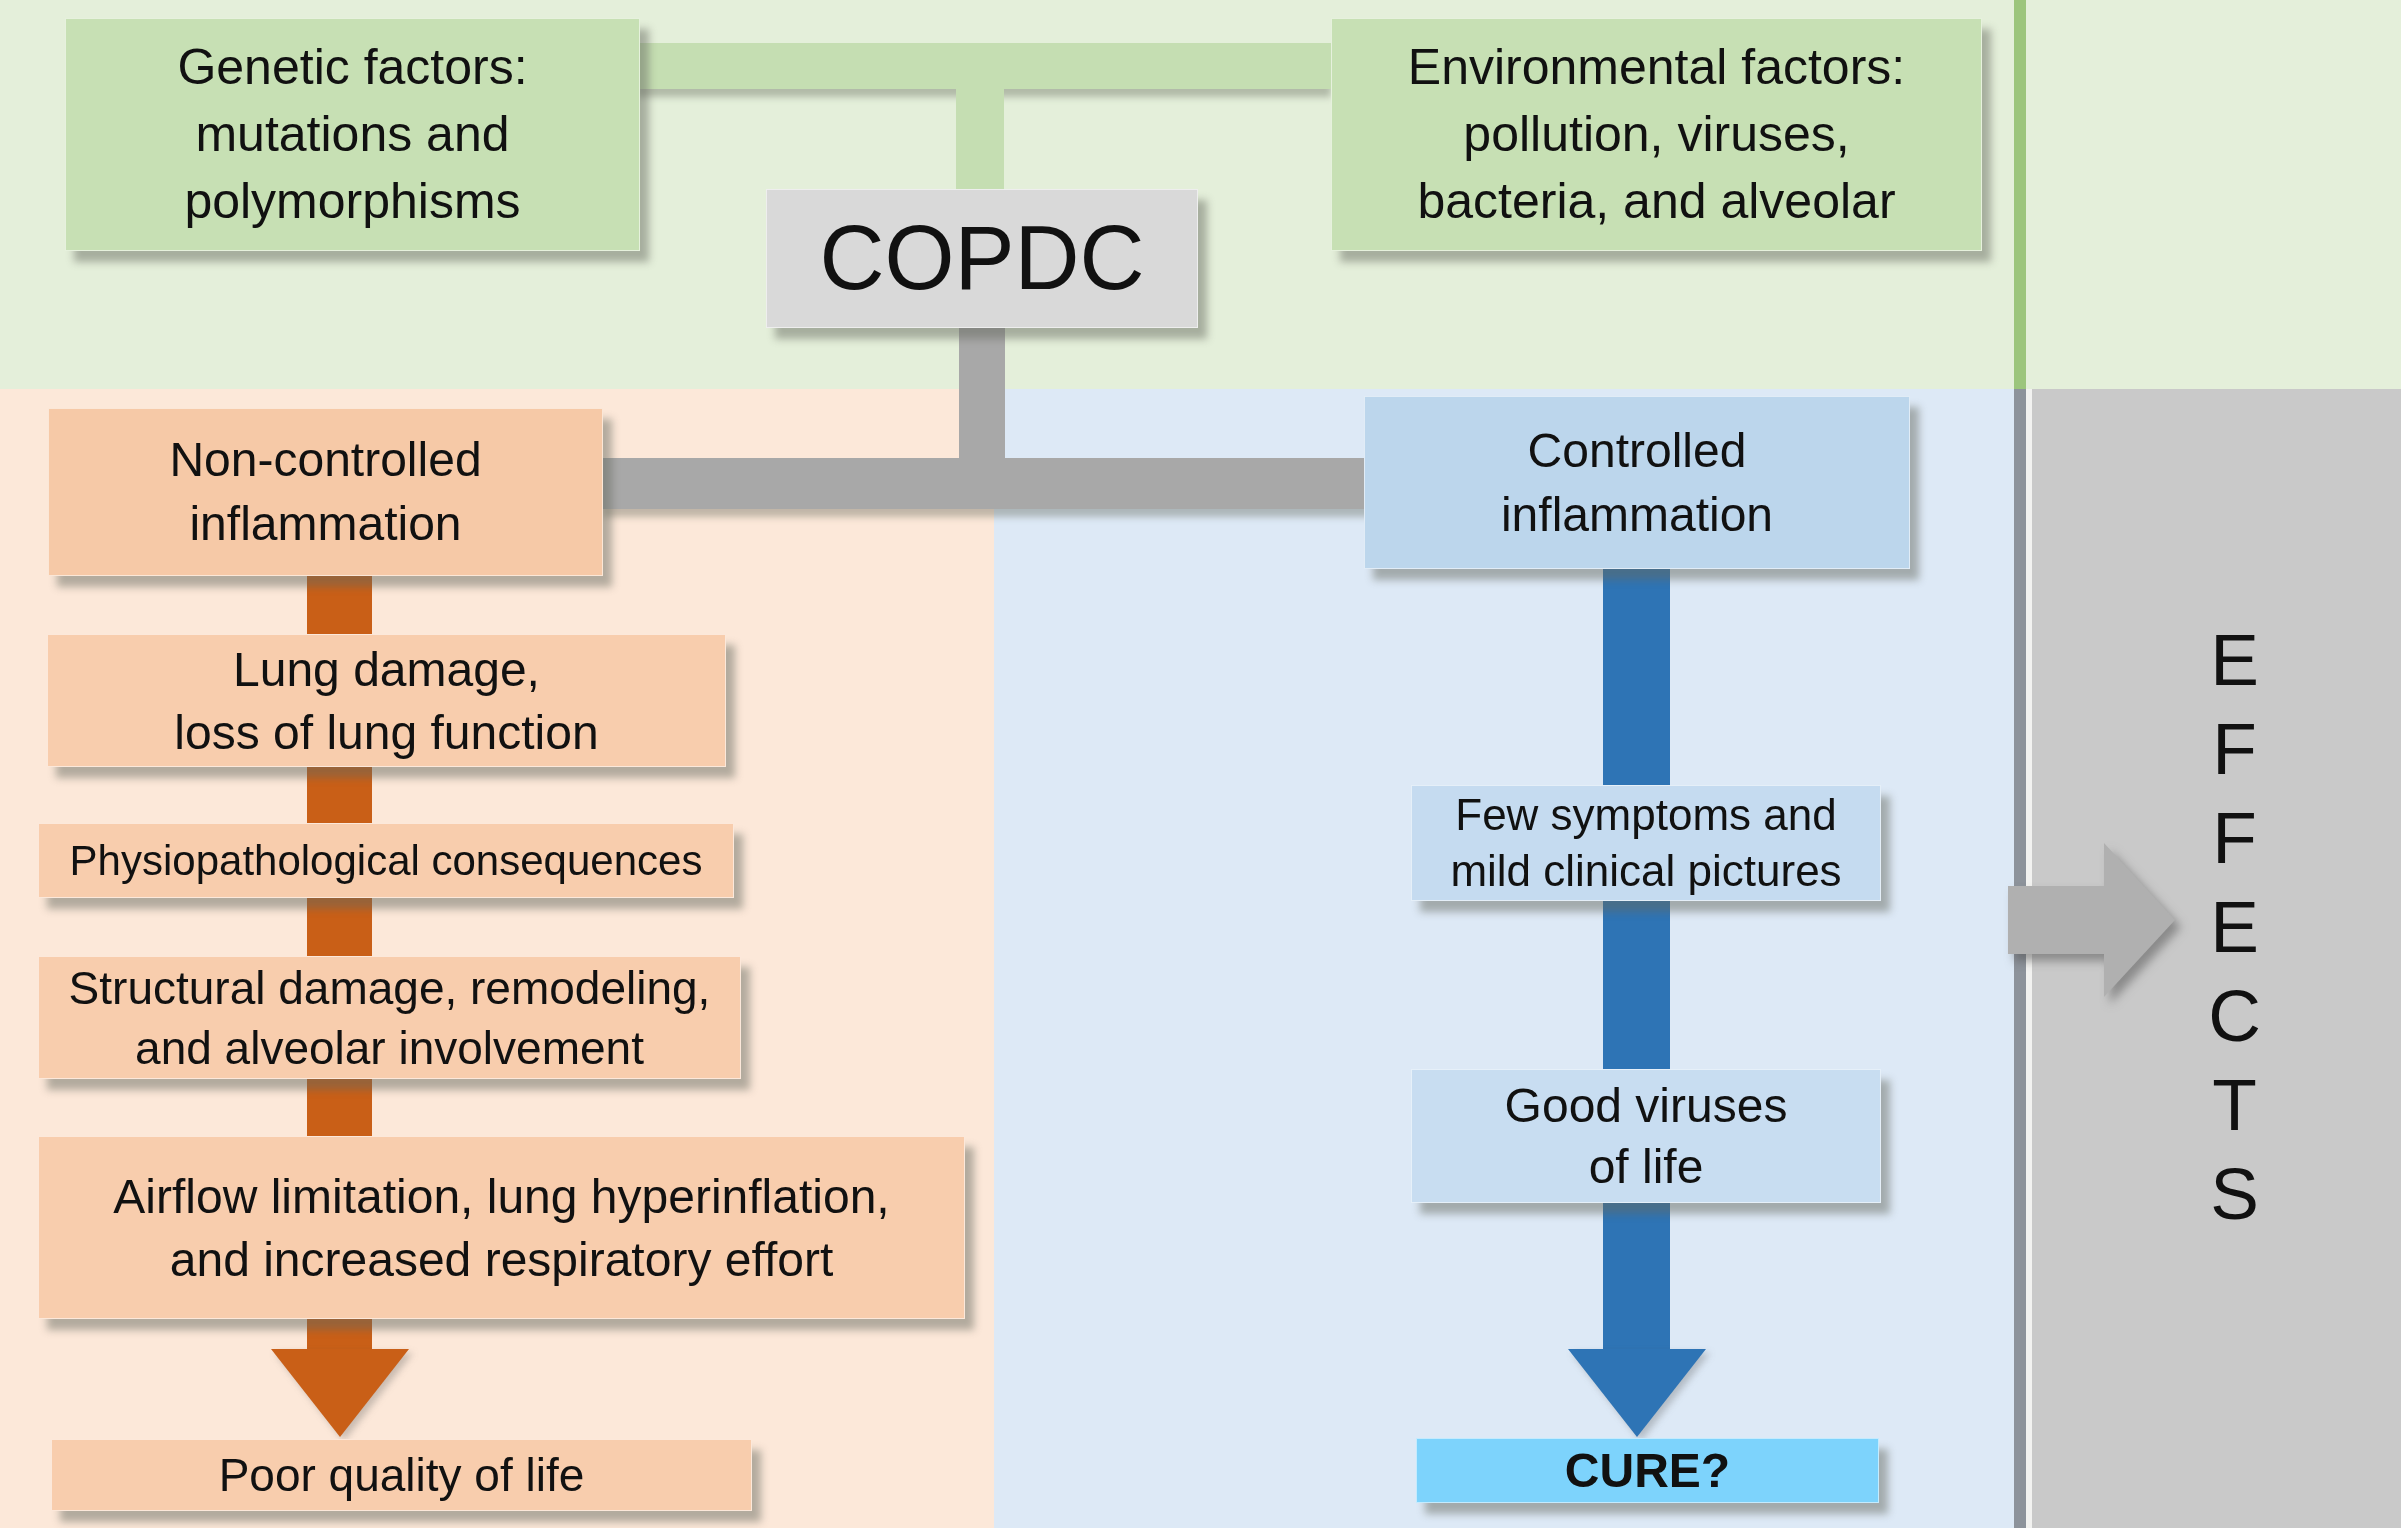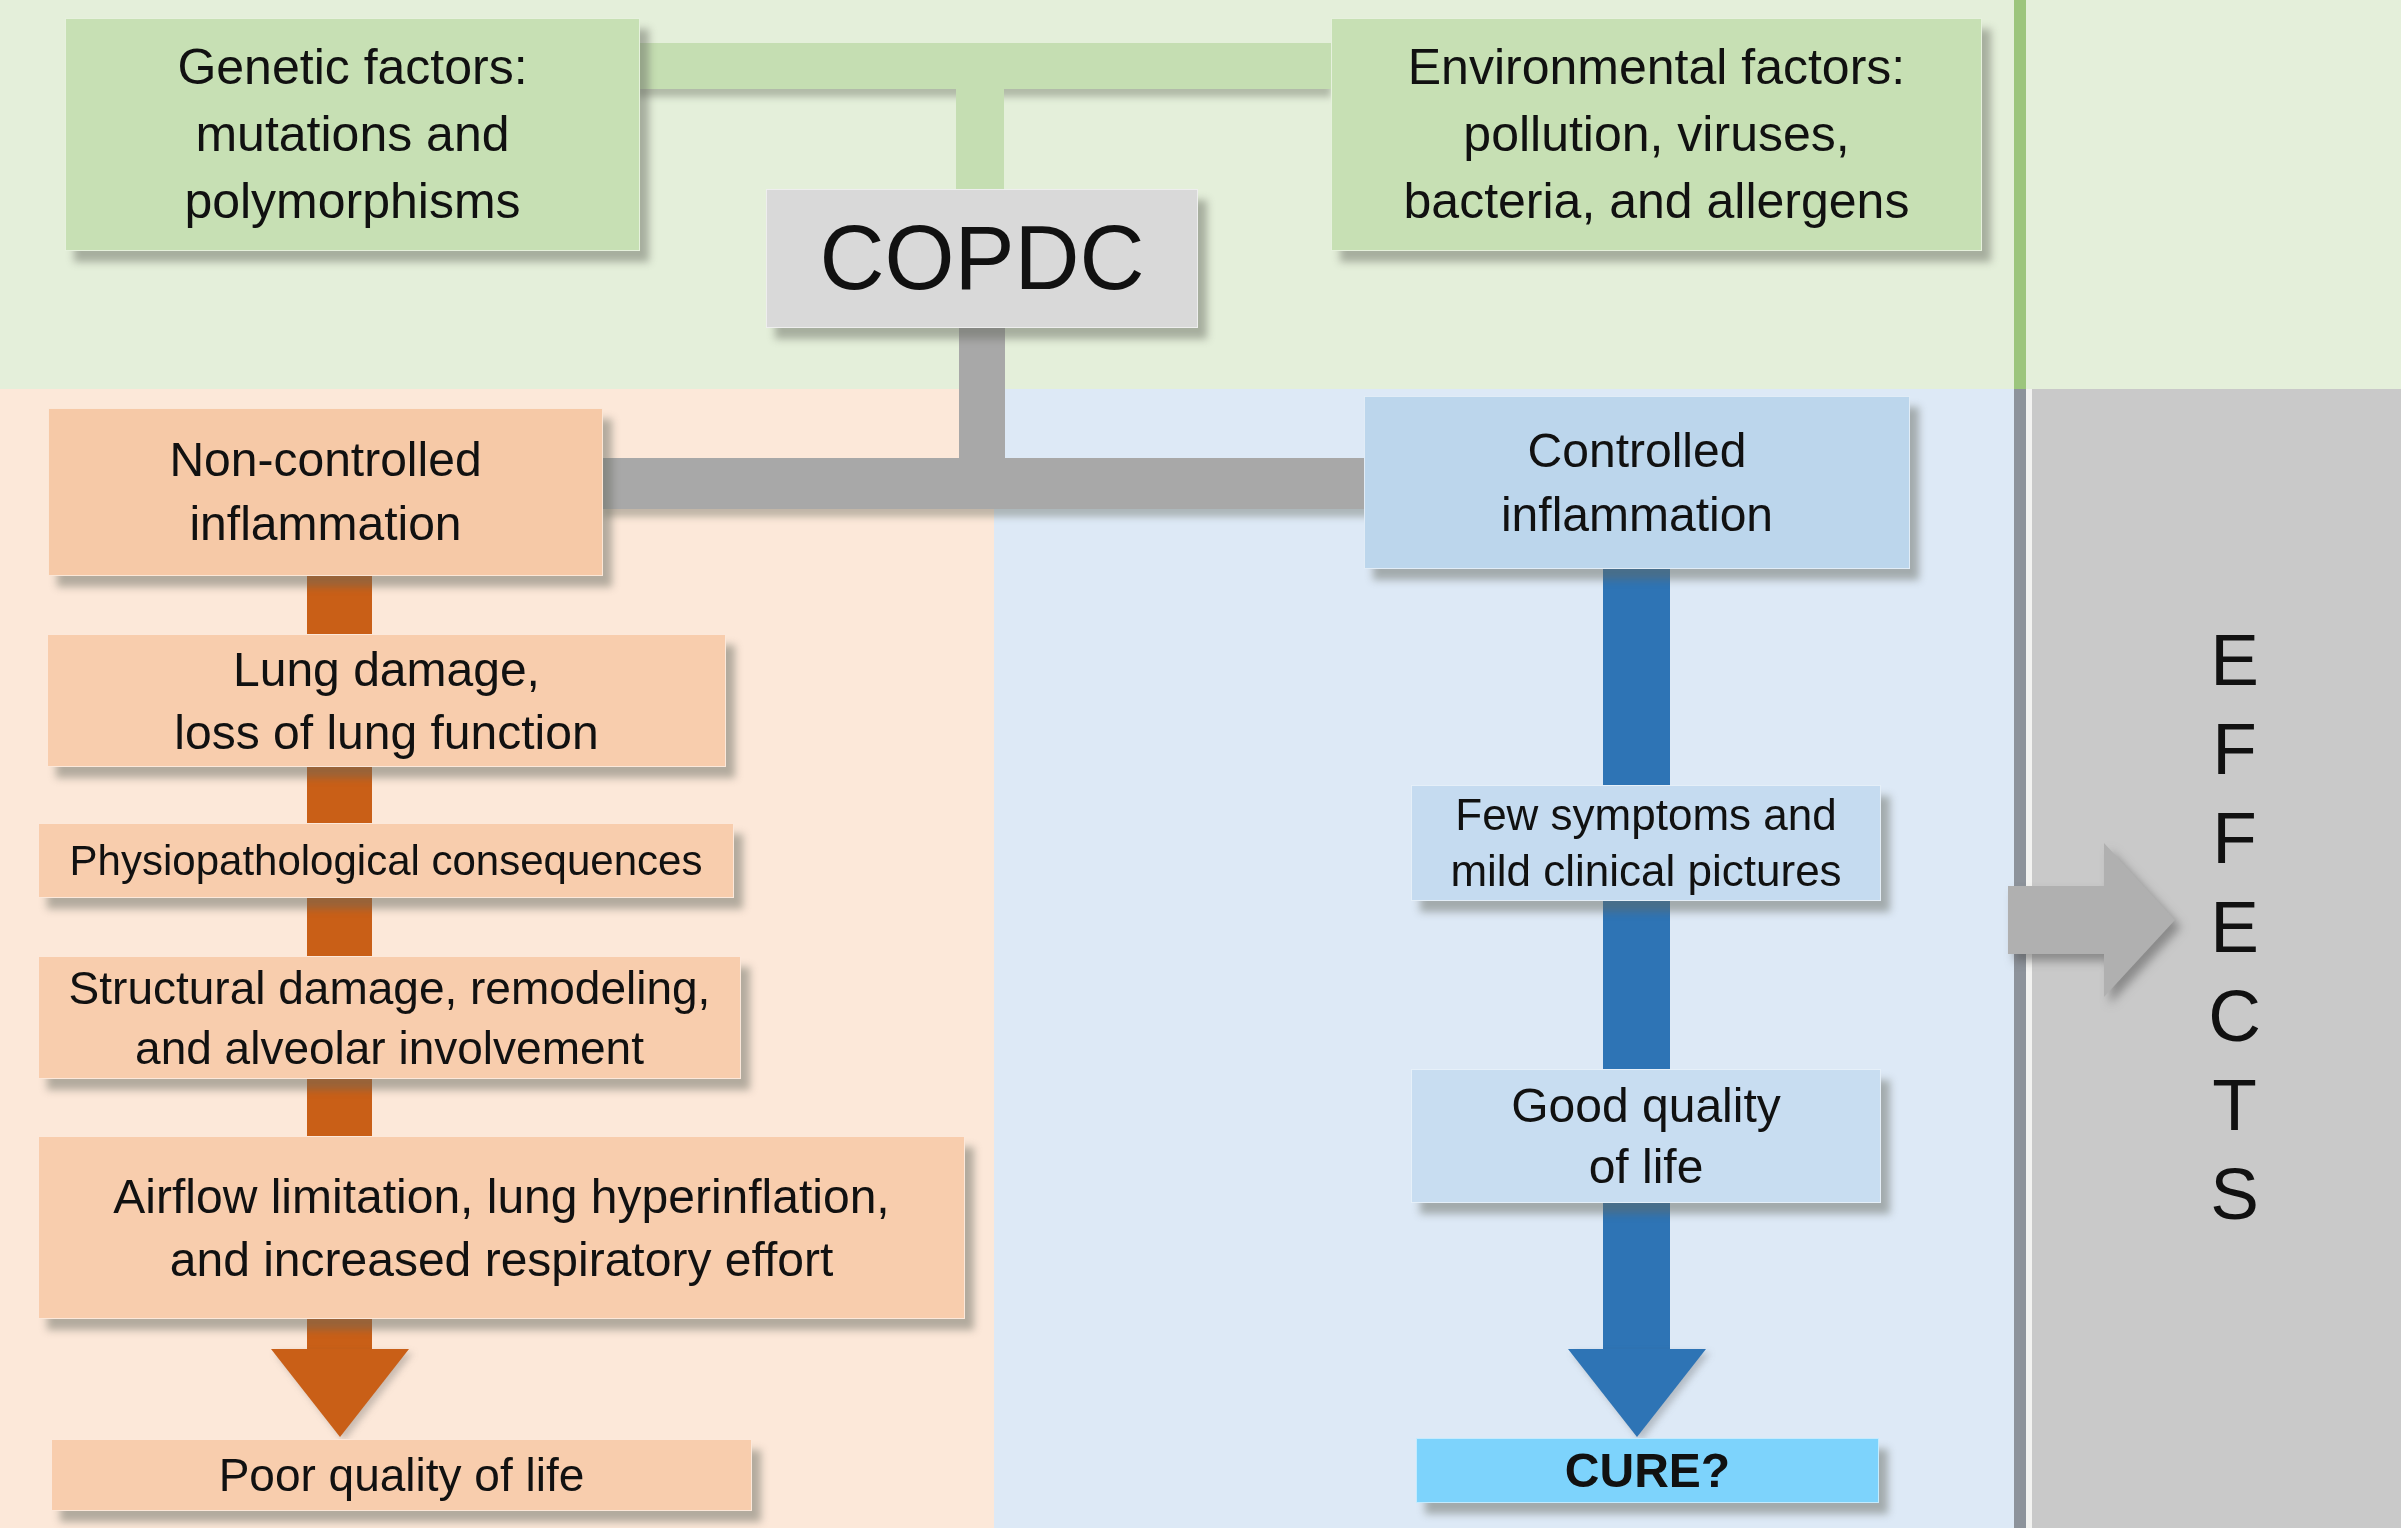--- a/index.html
+++ b/index.html
@@ -80,21 +80,21 @@
 
   <div class="abs shaft-blue" style="left:1603px;top:567px;width:67px;height:783px;"></div>
   <div class="abs head-down head-blue" style="left:1568px;top:1349px;"></div>
 
   <div class="abs box box-green" style="left:65px;top:18px;width:575px;height:233px;font-size:50px;line-height:67px;">Genetic factors:
 mutations and
 polymorphisms</div>
 
   <div class="abs box box-green" style="left:1331px;top:18px;width:651px;height:233px;font-size:50px;line-height:67px;">Environmental factors:
 pollution, viruses,
-bacteria, and allergens</div>
+bacteria, and alveolar</div>
 
   <div class="abs box box-gray" style="left:766px;top:189px;width:432px;height:139px;font-size:90px;">COPDC</div>
 
   <div class="abs box box-peach-dk" style="left:48px;top:408px;width:555px;height:168px;font-size:48px;line-height:64px;">Non-controlled
 inflammation</div>
 
   <div class="abs box box-peach" style="left:47px;top:634px;width:679px;height:133px;font-size:48px;line-height:63px;">Lung damage,
 loss of lung function</div>
 
   <div class="abs box box-peach" style="left:38px;top:823px;width:696px;height:75px;font-size:42px;text-align:right;">Physiopathological consequences</div>
@@ -106,21 +106,21 @@
 and increased respiratory effort</div>
 
   <div class="abs box box-peach" style="left:51px;top:1439px;width:701px;height:72px;font-size:46px;">Poor quality of life</div>
 
   <div class="abs box box-blue" style="left:1364px;top:396px;width:546px;height:173px;font-size:48px;line-height:64px;">Controlled
 inflammation</div>
 
   <div class="abs box box-blue2" style="left:1411px;top:785px;width:470px;height:116px;font-size:44px;line-height:56px;">Few symptoms and
 mild clinical pictures</div>
 
-  <div class="abs box box-blue3" style="left:1411px;top:1069px;width:470px;height:134px;font-size:48px;line-height:61px;">Good quality
+  <div class="abs box box-blue3" style="left:1411px;top:1069px;width:470px;height:134px;font-size:48px;line-height:61px;">Good viruses
 of life</div>
 
   <div class="abs box box-blue4" style="left:1416px;top:1438px;width:463px;height:65px;font-size:48px;">CURE?</div>
 
 
   <div class="abs effects-col" style="left:2198px;top:615px;width:73px;">
     <div class="effects-letter">E</div>
     <div class="effects-letter">F</div>
     <div class="effects-letter">F</div>
     <div class="effects-letter">E</div>

